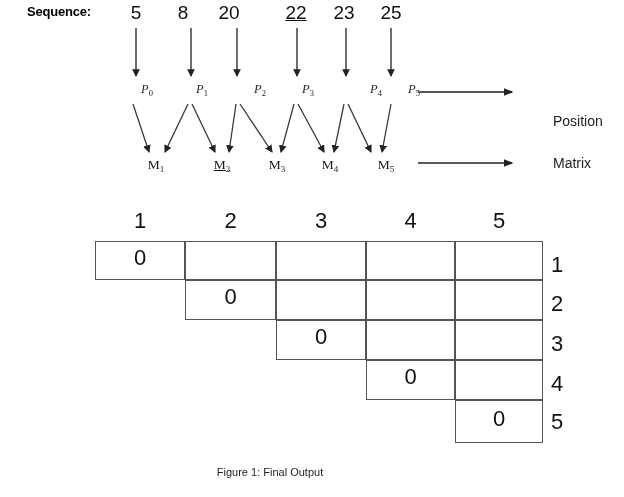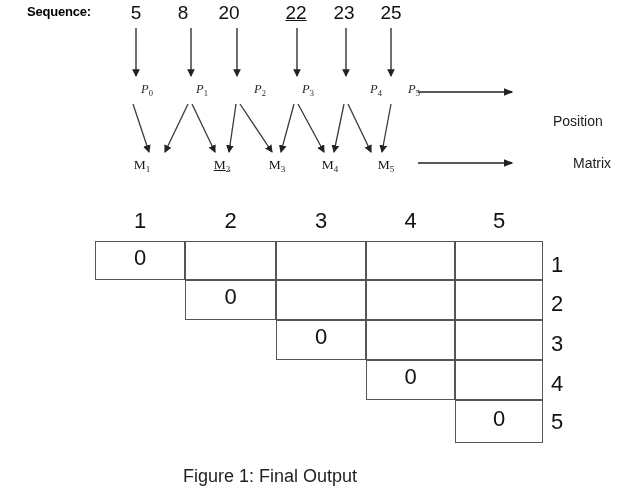--- a/index.html
+++ b/index.html
@@ -73,21 +73,21 @@
     top: 3px;
   }
 
   
   .side-label {
     font-size: 14px;
     color: #222;
     left: 553px;
   }
   #position-label { top: 97px; margin-top: 16px; }
-  #matrix-label   { top: 155px; margin-left: 20px; }
+  #matrix-label   { top: 155px; }
 
   
   #arrow-layer {
     left: 0; top: 0;
     width: 624px; height: 200px;
     pointer-events: none;
   }
 
   
   #matrix-block { left: 0; top: 0; width: 624px; height: 497px; }
@@ -119,21 +119,21 @@
     text-align: center;
     width: 40px;
   }
 
   
   #figure-caption {
     top: 466px;
     left: 0;
     width: 540px;
     text-align: center;
-    font-size: 18px;
+    font-size: 11px;
     color: #1f1f1f;
   }
 </style>
 </head>
 <body>
 
 <div id="figure-root">
 
   <svg id="arrow-layer" class="abs" viewBox="0 0 624 200" width="624" height="200">
     <defs>
@@ -184,21 +184,21 @@
   <div id="p-labels">
       <div class="abs p-label" style="left: 119px;"><span>P</span><sub>0</sub></div>
       <div class="abs p-label" style="left: 174px;"><span>P</span><sub>1</sub></div>
       <div class="abs p-label" style="left: 232px;"><span>P</span><sub>2</sub></div>
       <div class="abs p-label" style="left: 280px;"><span>P</span><sub>3</sub></div>
       <div class="abs p-label" style="left: 348px;"><span>P</span><sub>4</sub></div>
       <div class="abs p-label" style="left: 386px;"><span>P</span><sub>5</sub></div>
     </div>
 
   <div id="m-labels">
-      <div class="abs m-label" style="left: 125px;"><span>M</span><sub>1</sub></div>
+      <div class="abs m-label" style="left: 139px;"><span>M</span><sub>1</sub></div>
       <div class="abs m-label" style="left: 205px; text-decoration: underline;"><span>M</span><sub>2</sub></div>
       <div class="abs m-label" style="left: 260px;"><span>M</span><sub>3</sub></div>
       <div class="abs m-label" style="left: 313px;"><span>M</span><sub>4</sub></div>
       <div class="abs m-label" style="left: 369px;"><span>M</span><sub>5</sub></div>
     </div>
 
   <div id="position-label" class="abs side-label">Position</div>
   <div id="matrix-label" class="abs side-label">Matrix</div>
 
   <div id="matrix-block" class="abs">

